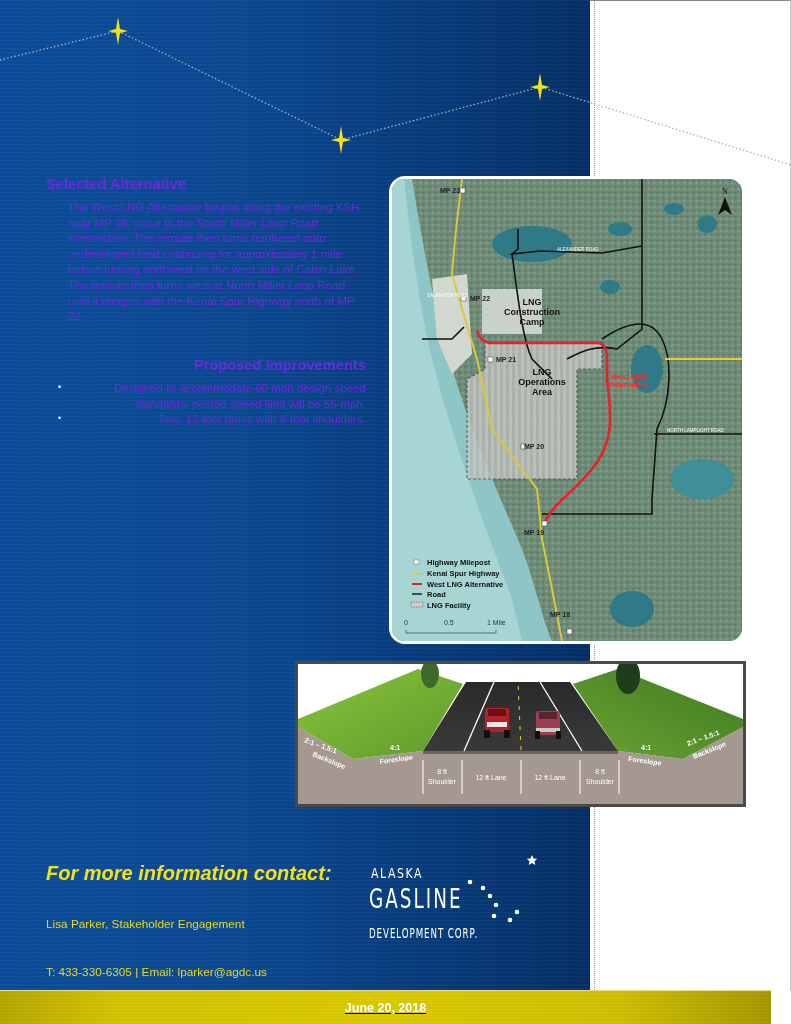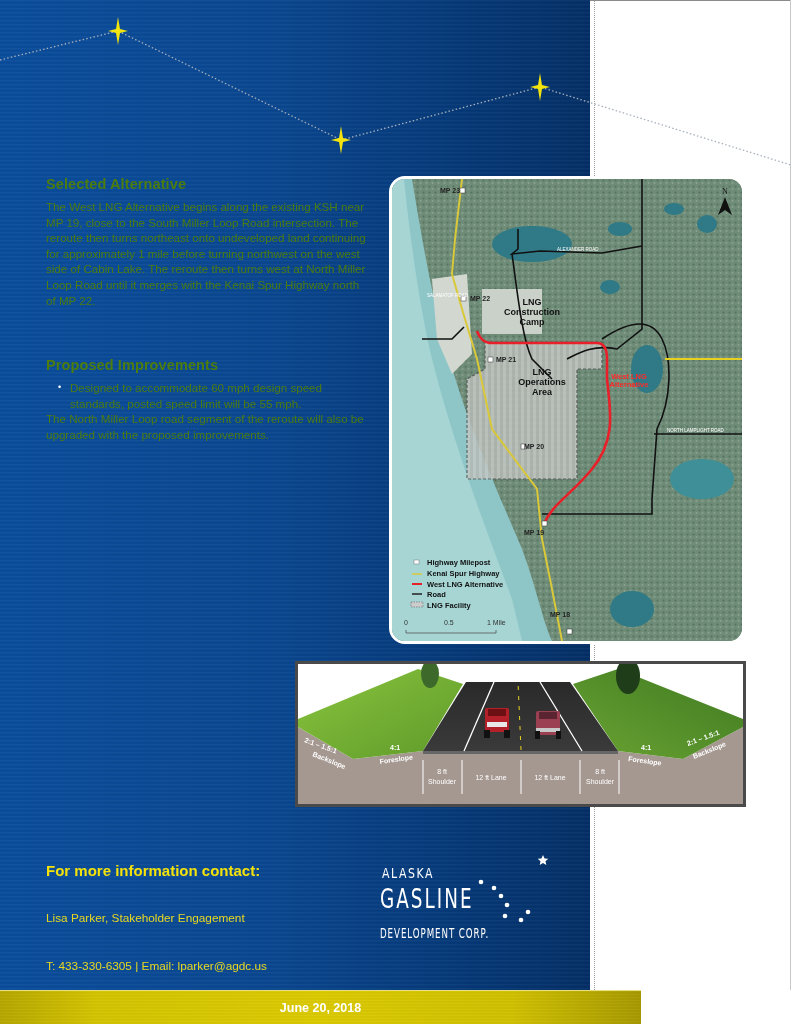--- a/index.html
+++ b/index.html
@@ -11,60 +11,60 @@
     background:
       repeating-linear-gradient(180deg, rgba(255,255,255,0.035) 0px, rgba(255,255,255,0.035) 1px, rgba(0,0,0,0.04) 2px, rgba(0,0,0,0) 4px),
       linear-gradient(90deg, #0a4d9c 0%, #0a4790 45%, #063a7a 75%, #042f66 100%);
   }
   .v-dotted { position: absolute; left: 594px; top: 0; height: 990px; border-left: 1px dotted #9a9a9a; }
   .top-rule { position: absolute; left: 590px; top: 0; width: 201px; height: 1px; background: #8a8a8a; }
   .right-rule { position: absolute; right: 0; top: 0; width: 1px; height: 990px; background: #c8c8c8; }
 
   .constellation { position: absolute; left: 0; top: 0; width: 791px; height: 180px; pointer-events: none; }
 
-  .section { position: absolute; color: #4d7c0f; }
+  .section { position: absolute; color: #6d28d9; }
   .section h2 { font-size: 14.5px; font-weight: bold; margin-bottom: 7px; letter-spacing: 0.1px; }
-  .section p { font-size: 11.6px; line-height: 15.6px; }
+  .section p { font-size: 11.6px; line-height: 15.6px; margin-left: 22px; }
   .sel { left: 46px; top: 176px; width: 320px; }
-  .imp { left: 46px; top: 357px; width: 320px; }
+  .imp { left: 46px; top: 357px; width: 320px; text-align: right; }
   .imp ul { list-style: none; margin-left: 12px; margin-bottom: 0; }
   .imp li { font-size: 11.6px; line-height: 15.6px; position: relative; padding-left: 12px; }
   .imp li::before { content: "•"; position: absolute; left: 0; top: 0; font-size: 9px; color: #ffffff; }
 
   .map {
     position: absolute; left: 389px; top: 176px; width: 356px; height: 468px;
     border: 3px solid #ffffff; border-radius: 16px; overflow: hidden;
     background: #7f9b88;
   }
   .map svg { display: block; }
 
   .xsection {
     position: absolute; left: 295px; top: 661px; width: 451px; height: 146px;
     border: 3px solid #4a4a4a; background: #ffffff; overflow: hidden;
   }
   .xsection svg { display: block; }
 
   .contact { position: absolute; left: 46px; top: 862px; width: 320px; }
-  .contact h3 { color: #f4e20a; font-size: 15px; font-weight: bold; margin-bottom: 18px; }
+  .contact h3 { color: #f4e20a; font-size: 20px; font-weight: bold; margin-bottom: 18px; font-style: italic; }
   .contact p { color: #e8d820; font-size: 11.8px; line-height: 17px; margin-top: 31px; }
 
-  .logo { position: absolute; left: 378px; top: 855px; width: 190px; height: 100px; }
+  .logo { position: absolute; left: 367px; top: 855px; width: 190px; height: 100px; }
   .logo .l1, .logo .l2, .logo .l3 { position: absolute; color: #ffffff; font-family: "DejaVu Sans", sans-serif; letter-spacing: 1px; }
   .logo .l1 { left: 4px; top: 10px; font-size: 14px; transform: scaleX(0.78); transform-origin: left; letter-spacing: 2px; }
   .logo .l2 { left: 2px; top: 28px; font-size: 27px; transform: scaleX(0.68); transform-origin: left; letter-spacing: 3px; }
   .logo .l3 { left: 2px; top: 70px; font-size: 14px; transform: scaleX(0.62); transform-origin: left; letter-spacing: 1.5px; }
   .logo svg { position: absolute; left: 0; top: 0; }
 
   .footer {
-    position: absolute; left: 0; top: 990px; width: 641px; height: 34px;
+    position: absolute; left: 0; top: 990px; width: 771px; height: 34px;
     background:
       repeating-linear-gradient(180deg, rgba(255,255,255,0.05) 0px, rgba(0,0,0,0.05) 2px, rgba(0,0,0,0) 3px),
       linear-gradient(90deg, #b8a800 0%, #d6c600 15%, #ddcc00 50%, #d2c200 80%, #a89a00 100%);
     border-top: 1px solid #e8e080;
-    display: flex; align-items: center; justify-content: center;
+    display: flex; align-items: center; justify-content: center; text-decoration: underline;
   }
   .footer span { color: #ffffff; font-weight: bold; font-size: 12.5px; }
 </style>
 </head>
 <body>
 
 <div class="blue-panel"></div>
 <div class="v-dotted"></div>
 <div class="top-rule"></div>
 <div class="right-rule"></div>
@@ -80,22 +80,22 @@
 
 <div class="section sel">
   <h2>Selected Alternative</h2>
   <p>The West LNG Alternative begins along the existing KSH near MP 19, close to the South Miller Loop Road intersection. The reroute then turns northeast onto undeveloped land continuing for approximately 1 mile before turning northwest on the west side of Cabin Lake. The reroute then turns west at North Miller Loop Road until it merges with the Kenai Spur Highway north of MP 22.</p>
 </div>
 
 <div class="section imp">
   <h2>Proposed Improvements</h2>
   <ul>
     <li>Designed to accommodate 60 mph design speed standards, posted speed limit will be 55 mph.</li>
+    <li>Two, 12-foot lanes with 8-foot shoulders.</li>
   </ul>
-  <p>The North Miller Loop road segment of the reroute will also be upgraded with the proposed improvements.</p>
 </div>
 
 <div class="map">
   <svg width="350" height="462" viewBox="0 0 350 462" font-family="Liberation Sans, sans-serif">
     <defs>
       <pattern id="forest" width="6" height="6" patternUnits="userSpaceOnUse">
         <rect width="6" height="6" fill="#6f8c78"></rect>
         <circle cx="1.5" cy="1.5" r="1.1" fill="#56735f"></circle>
         <circle cx="4.5" cy="4" r="1" fill="#8aa390"></circle>
       </pattern>

